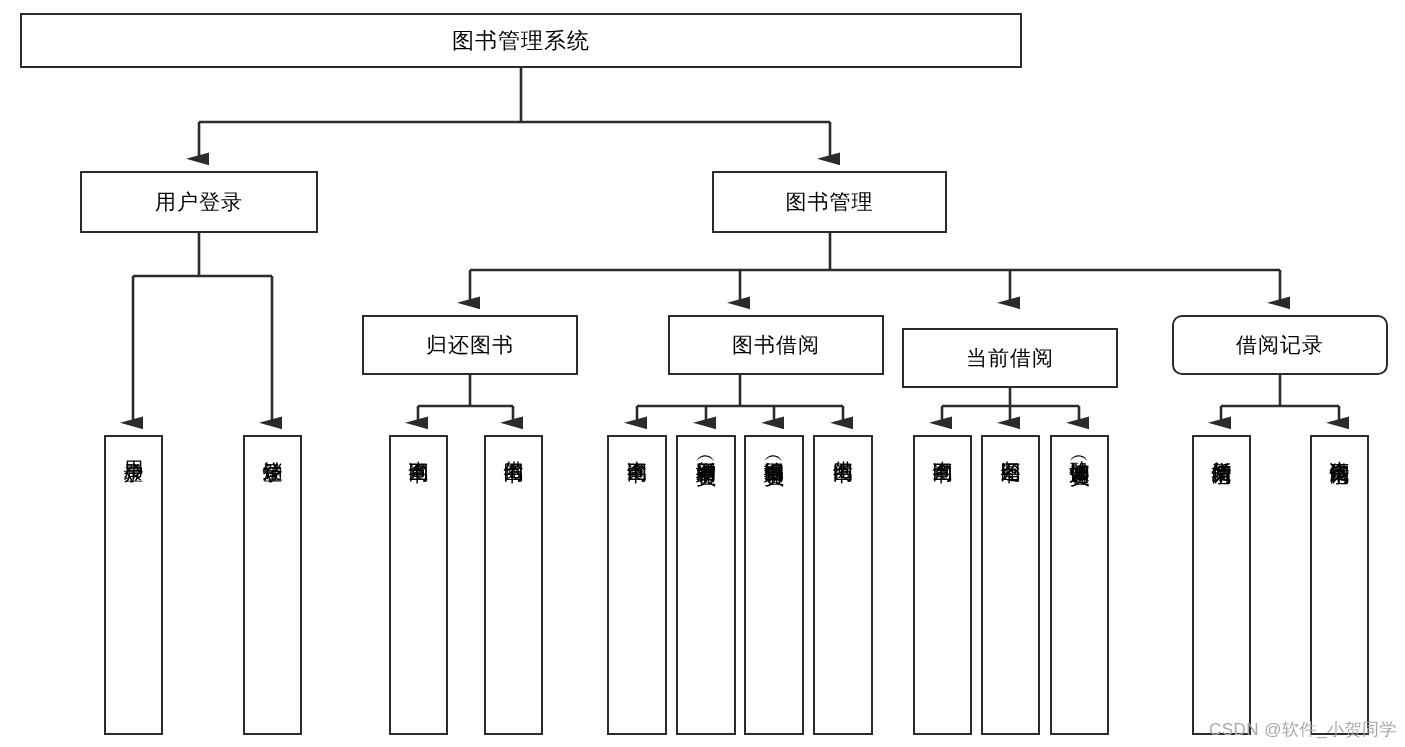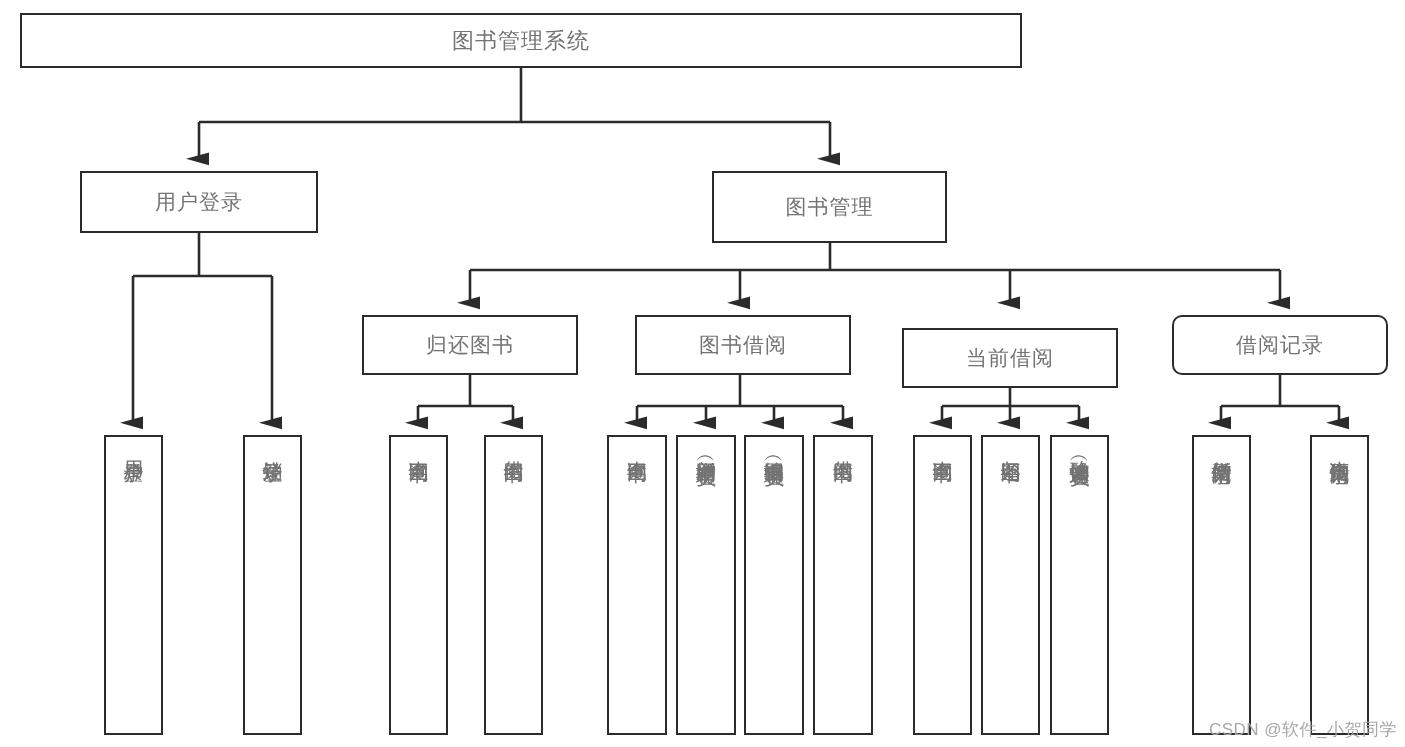--- a/index.html
+++ b/index.html
@@ -26,21 +26,21 @@
     pointer-events: none;
   }
   .node {
     position: absolute;
     box-sizing: border-box;
     background: #ffffff;
     border: 2px solid #2b2b2b;
     display: flex;
     align-items: center;
     justify-content: center;
-    color: #737373;
+    color: #000000;
   }
   .node.h {
     
     font-size: 21px;
     letter-spacing: 1px;
   }
   .node.root {
     font-size: 22px;
   }
   .node.v {
@@ -119,24 +119,24 @@
       <path d="M1280,375 L1280,406"></path>
       <path d="M1221,406 L1339,406"></path>
       <path d="M1221,406 L1221,422" marker-end="url(#arr)"></path>
       <path d="M1339,406 L1339,422" marker-end="url(#arr)"></path>
     </g>
   </svg>
 
   <div class="node h root" style="left:20px; top:13px; width:1002px; height:55px;">图书管理系统</div>
 
   <div class="node h" style="left:80px; top:171px; width:238px; height:62px;">用户登录</div>
-  <div class="node h" style="left:712px; top:171px; width:235px; height:72px;">图书管理</div>
+  <div class="node h" style="left:712px; top:171px; width:235px; height:62px;">图书管理</div>
 
   <div class="node h" style="left:362px; top:315px; width:216px; height:60px;">归还图书</div>
-  <div class="node h" style="left:635px; top:315px; width:216px; height:60px;">图书借阅</div>
+  <div class="node h" style="left:668px; top:315px; width:216px; height:60px;">图书借阅</div>
   <div class="node h" style="left:902px; top:328px; width:216px; height:60px;">当前借阅</div>
   <div class="node h" style="left:1172px; top:315px; width:216px; height:60px;border-radius:10px;">借阅记录</div>
 
   <div class="node v" style="left:104px; top:435px; width:59px; height:300px;">
     <span class="vtext">用户登录</span>
   </div>
   <div class="node v" style="left:243px; top:435px; width:59px; height:300px;">
     <span class="vtext">注销登录</span>
   </div>
 

